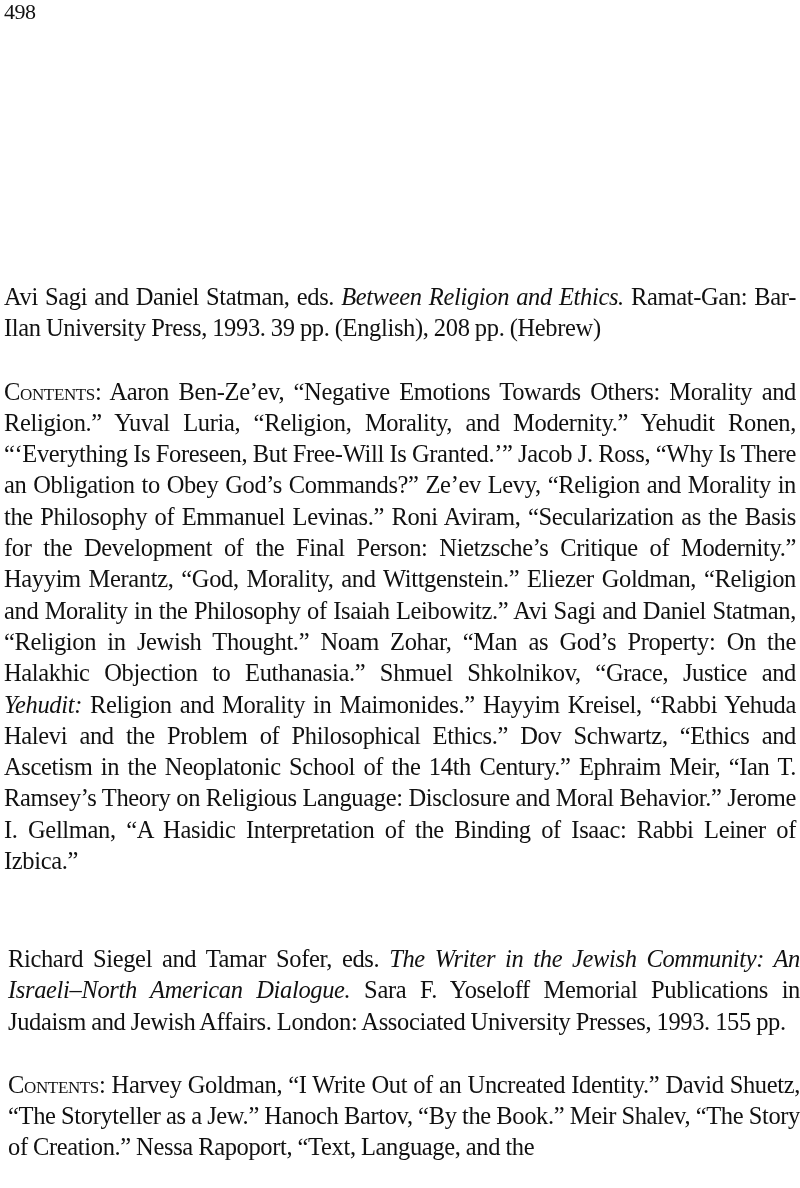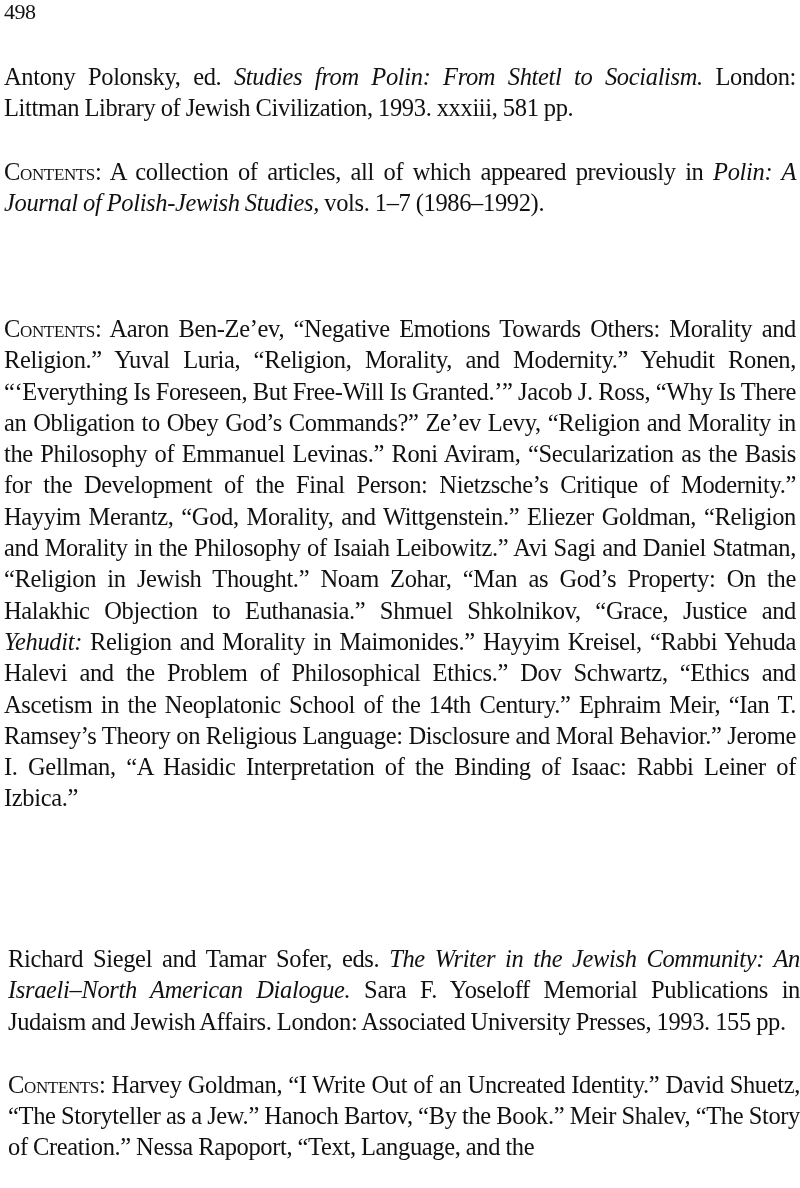--- a/index.html
+++ b/index.html
@@ -47,34 +47,28 @@
 </head>
 <body>
 
 <div class="page">
 
   <div class="running-head">
     <span class="folio">498</span>
   </div>
 
   <div class="entry" id="entry-1">
-    <p class="citation">
-      <span>Antony Polonsky, ed.</span>
-      <i>Studies from Polin: From Shtetl to Socialism.</i>
-      <span>London: Littman Library of Jewish Civilization, 1993. xxxiii, 581 pp.</span>
-    </p>
-    <p class="contents">
-      <span class="sc">Contents:</span>
-      <span>A collection of articles, all of which appeared previously in</span>
-      <i>Polin: A Journal of Polish-Jewish Studies,</i>
-      <span>vols. 1–7 (1986–1992).</span>
-    </p>
   </div>
 
   <div class="entry" id="entry-2">
+    <p class="citation">
+      <span>Avi Sagi and Daniel Statman, eds.</span>
+      <i>Between Religion and Ethics.</i>
+      <span>Ramat-Gan: Bar-Ilan University Press, 1993. 39 pp. (English), 208 pp. (Hebrew)</span>
+    </p>
     <p class="contents">
       <span class="sc">Contents:</span>
       <span>Aaron Ben-Ze’ev, “Negative Emotions Towards Others: Morality and Religion.” Yuval Luria, “Religion, Morality, and Modernity.” Yehudit Ronen, “‘Everything Is Foreseen, But Free-Will Is Granted.’” Jacob J. Ross, “Why Is There an Obligation to Obey God’s Commands?” Ze’ev Levy, “Religion and Morality in the Philosophy of Emmanuel Levinas.” Roni Aviram, “Secularization as the Basis for the Development of the Final Person: Nietzsche’s Critique of Modernity.” Hayyim Merantz, “God, Morality, and Wittgenstein.” Eliezer Goldman, “Religion and Morality in the Philosophy of Isaiah Leibowitz.” Avi Sagi and Daniel Statman, “Religion in Jewish Thought.” Noam Zohar, “Man as God’s Property: On the Halakhic Objection to Euthanasia.” Shmuel Shkolnikov, “Grace, Justice and</span>
       <i>Yehudit:</i>
       <span>Religion and Morality in Maimonides.” Hayyim Kreisel, “Rabbi Yehuda Halevi and the Problem of Philosophical Ethics.” Dov Schwartz, “Ethics and Ascetism in the Neoplatonic School of the 14th Century.” Ephraim Meir, “Ian T. Ramsey’s Theory on Religious Language: Disclosure and Moral Behavior.” Jerome I. Gellman, “A Hasidic Interpretation of the Binding of Isaac: Rabbi Leiner of Izbica.”</span>
     </p>
   </div>
 
   <div class="entry" id="entry-3">
     <p class="citation">

